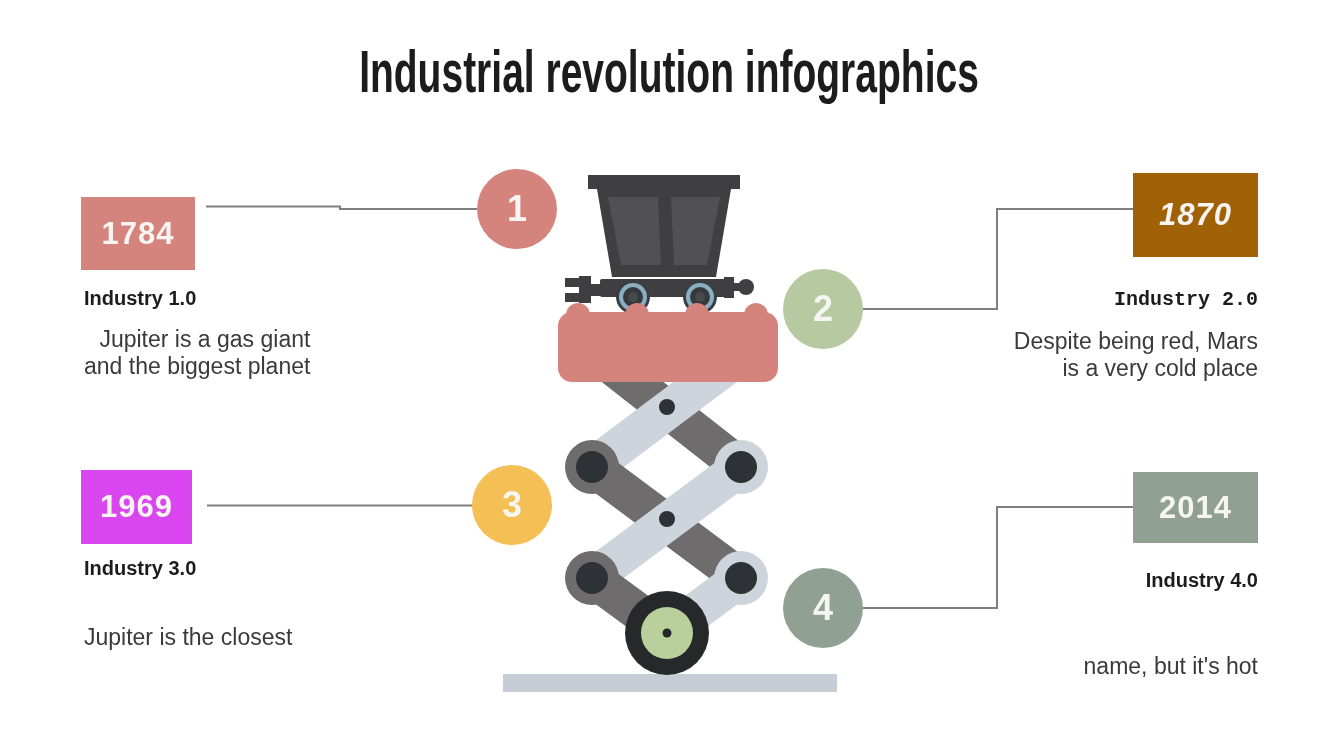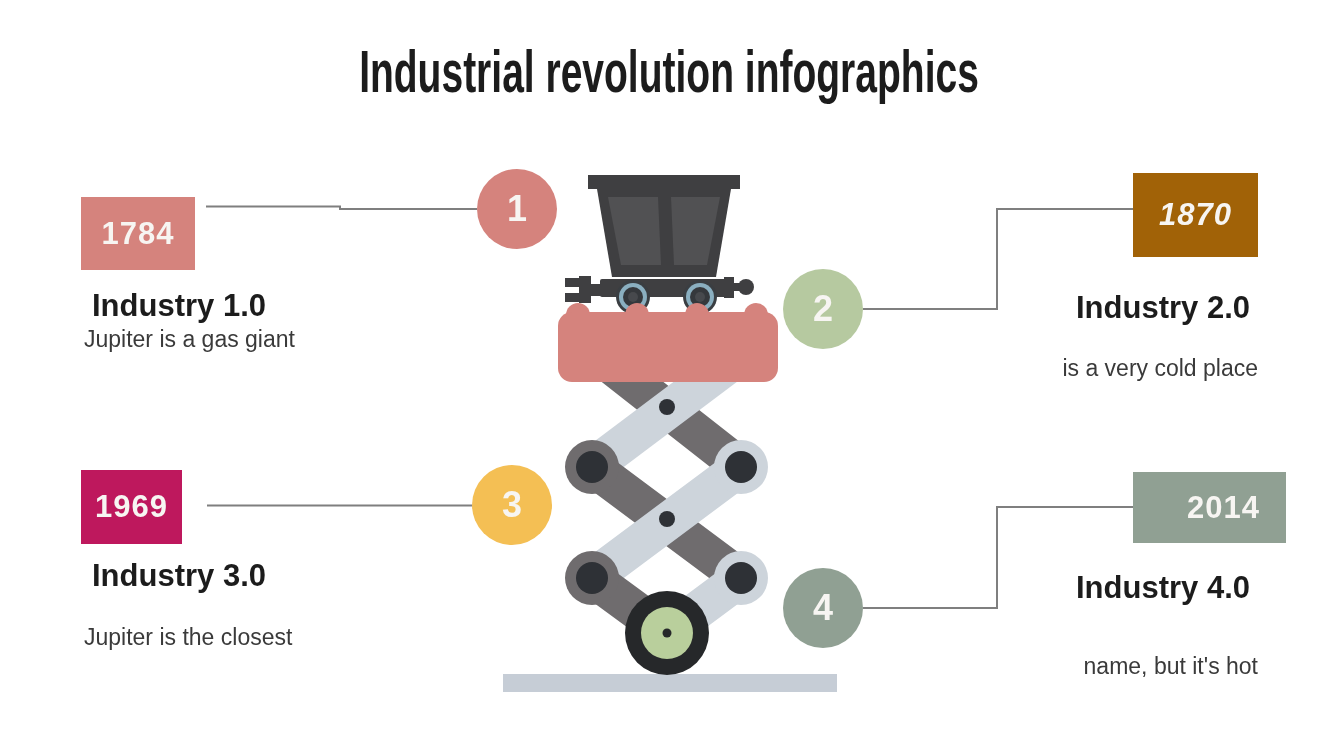--- a/index.html
+++ b/index.html
@@ -22,21 +22,21 @@
   }
   .year-label{
     color:#f7f5f2;font-size:31px;font-weight:700;letter-spacing:1px;
   }
   .num-circle{
     position:absolute;width:80px;height:80px;border-radius:50%;
     display:flex;align-items:center;justify-content:center;
   }
   .num-label{color:#f7f5f2;font-size:36px;font-weight:700;}
   .item-title{
-    position:absolute;margin:8px;font-size:31px;line-height:32px;font-weight:700;
+    position:absolute;margin:0;font-size:20px;line-height:32px;font-weight:700;
     color:var(--text-dark,#1c1c1c);white-space:nowrap;
   }
   .item-desc{
     position:absolute;margin:0;font-size:23px;line-height:27px;
     color:var(--text-body,#3a3a3a);white-space:nowrap;
   }
   .right-al{text-align:right;}
 </style>
 </head>
 <body>
@@ -123,46 +123,46 @@
   </svg>
 
   <div class="year-box" style="left: 81px; top: 173px; width: 114px; height: 73px; background: rgb(213, 131, 125); margin-top: 24px;">
     <span class="year-label">1784</span>
   </div>
   <div class="num-circle" style="left: 477px; top: 169px; background: rgb(213, 131, 125);">
     <span class="num-label">1</span>
   </div>
   <h2 class="item-title" style="left:84px;top:282px;">Industry 1.0</h2>
   <p class="item-desc" style="left:84px;top:326px;text-align:right;">
-    <span>Jupiter is a gas giant</span><br>
+    <span>Jupiter is a gas giant</span><br><span>and the biggest planet</span>
   </p>
 
   <div class="year-box" style="left: 1133px; top: 173px; width: 125px; height: 84px; background: #a16207; font-style: italic;">
     <span class="year-label">1870</span>
   </div>
   <div class="num-circle" style="left: 783px; top: 269px; background: rgb(182, 201, 160);">
     <span class="num-label">2</span>
   </div>
-  <h2 class="item-title right-al" style="right:80px;top:284px;">Industry 2.0</h2>
+  <h2 class="item-title right-al" style="right:80px;top:284px;font-family:Liberation Mono, monospace;">Industry 2.0</h2>
   <p class="item-desc right-al" style="right:80px;top:328px;">
-    <br><span>is a very cold place</span>
+    <span>Despite being red, Mars</span><br><span>is a very cold place</span>
   </p>
 
-  <div class="year-box" style="left: 81px; top: 470px; width: 101px; height: 74px; background: #be185d;">
+  <div class="year-box" style="left: 81px; top: 470px; width: 111px; height: 74px; background: #d946ef;">
     <span class="year-label">1969</span>
   </div>
   <div class="num-circle" style="left: 472px; top: 465px; background: rgb(244, 191, 84);">
     <span class="num-label">3</span>
   </div>
   <h2 class="item-title" style="left:84px;top:552px;">Industry 3.0</h2>
   <p class="item-desc" style="left:84px;top:624px;">
     <span>Jupiter is the closest</span><br>
   </p>
 
-  <div class="year-box" style="left: 1133px; top: 472px; width: 125px; height: 71px; background: rgb(144, 160, 147); padding-left: 28px;">
+  <div class="year-box" style="left: 1133px; top: 472px; width: 125px; height: 71px; background: rgb(144, 160, 147);">
     <span class="year-label">2014</span>
   </div>
   <div class="num-circle" style="left: 783px; top: 568px; background: rgb(144, 160, 147);">
     <span class="num-label">4</span>
   </div>
   <h2 class="item-title right-al" style="right:80px;top:564px;">Industry 4.0</h2>
   <p class="item-desc right-al" style="right:80px;top:626px;">
     <br><span>name, but it's hot</span>
   </p>
 

